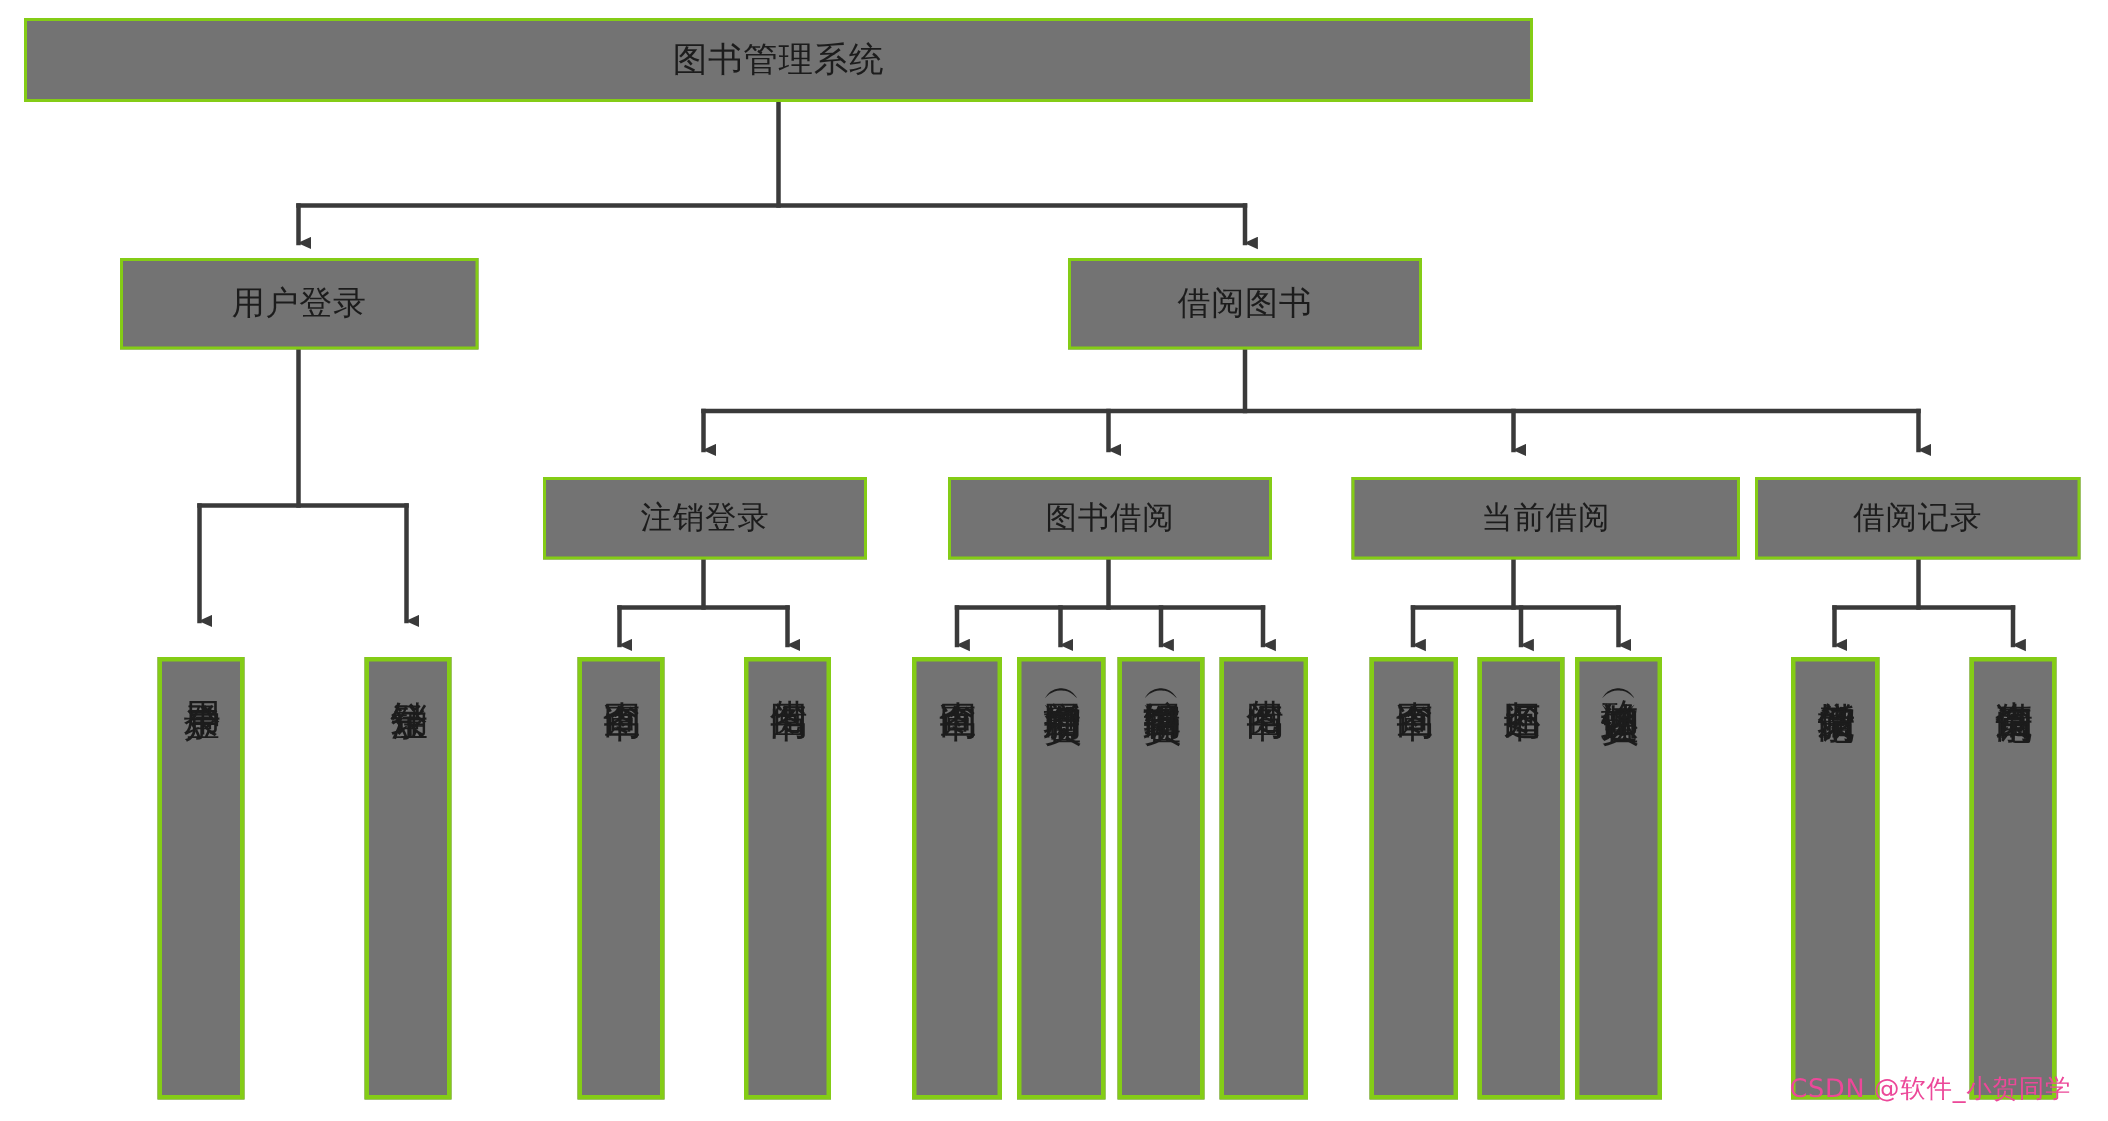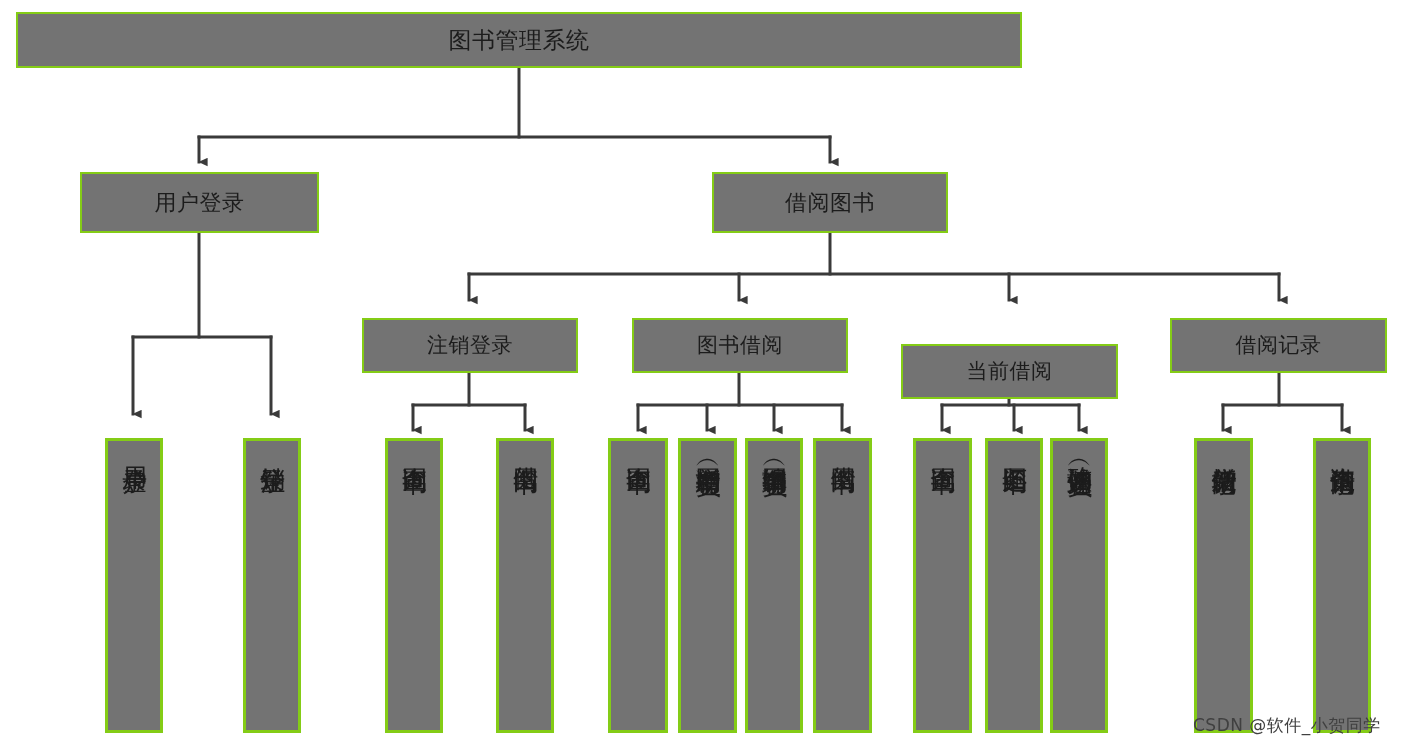--- a/index.html
+++ b/index.html
@@ -57,21 +57,21 @@
     writing-mode:vertical-rl;
     text-orientation:upright;
     font-size:25px;
     line-height:1.06;
     letter-spacing:1px;
     white-space:nowrap;
     display:block;
   }
   .watermark{
     position:absolute;
-    color:#404040;
+    color:#ec4899;
     font-size:17px;
     white-space:nowrap;
     letter-spacing:0.5px;
     left:1193px;
     top:714px;
     z-index:5;
   }
 </style>
 </head>
 <body>
@@ -144,21 +144,21 @@
   </div>
 
   <div class="node level3" style="left:362px;top:318px;width:216px;height:55px;">
     <span class="label-h">注销登录</span>
   </div>
 
   <div class="node level3" style="left:632px;top:318px;width:216px;height:55px;">
     <span class="label-h">图书借阅</span>
   </div>
 
-  <div class="node level3" style="left:901px;top:318px;width:217px;height:55px;margin-top:26px;">
+  <div class="node level3" style="left:901px;top:318px;width:259px;height:55px;">
     <span class="label-h">当前借阅</span>
   </div>
 
   <div class="node level3" style="left:1170px;top:318px;width:217px;height:55px;">
     <span class="label-h">借阅记录</span>
   </div>
 
   <div class="node leaf" style="left:105px;top:438px;width:58px;height:295px;">
     <span class="label-v">用户登录</span>
   </div>

